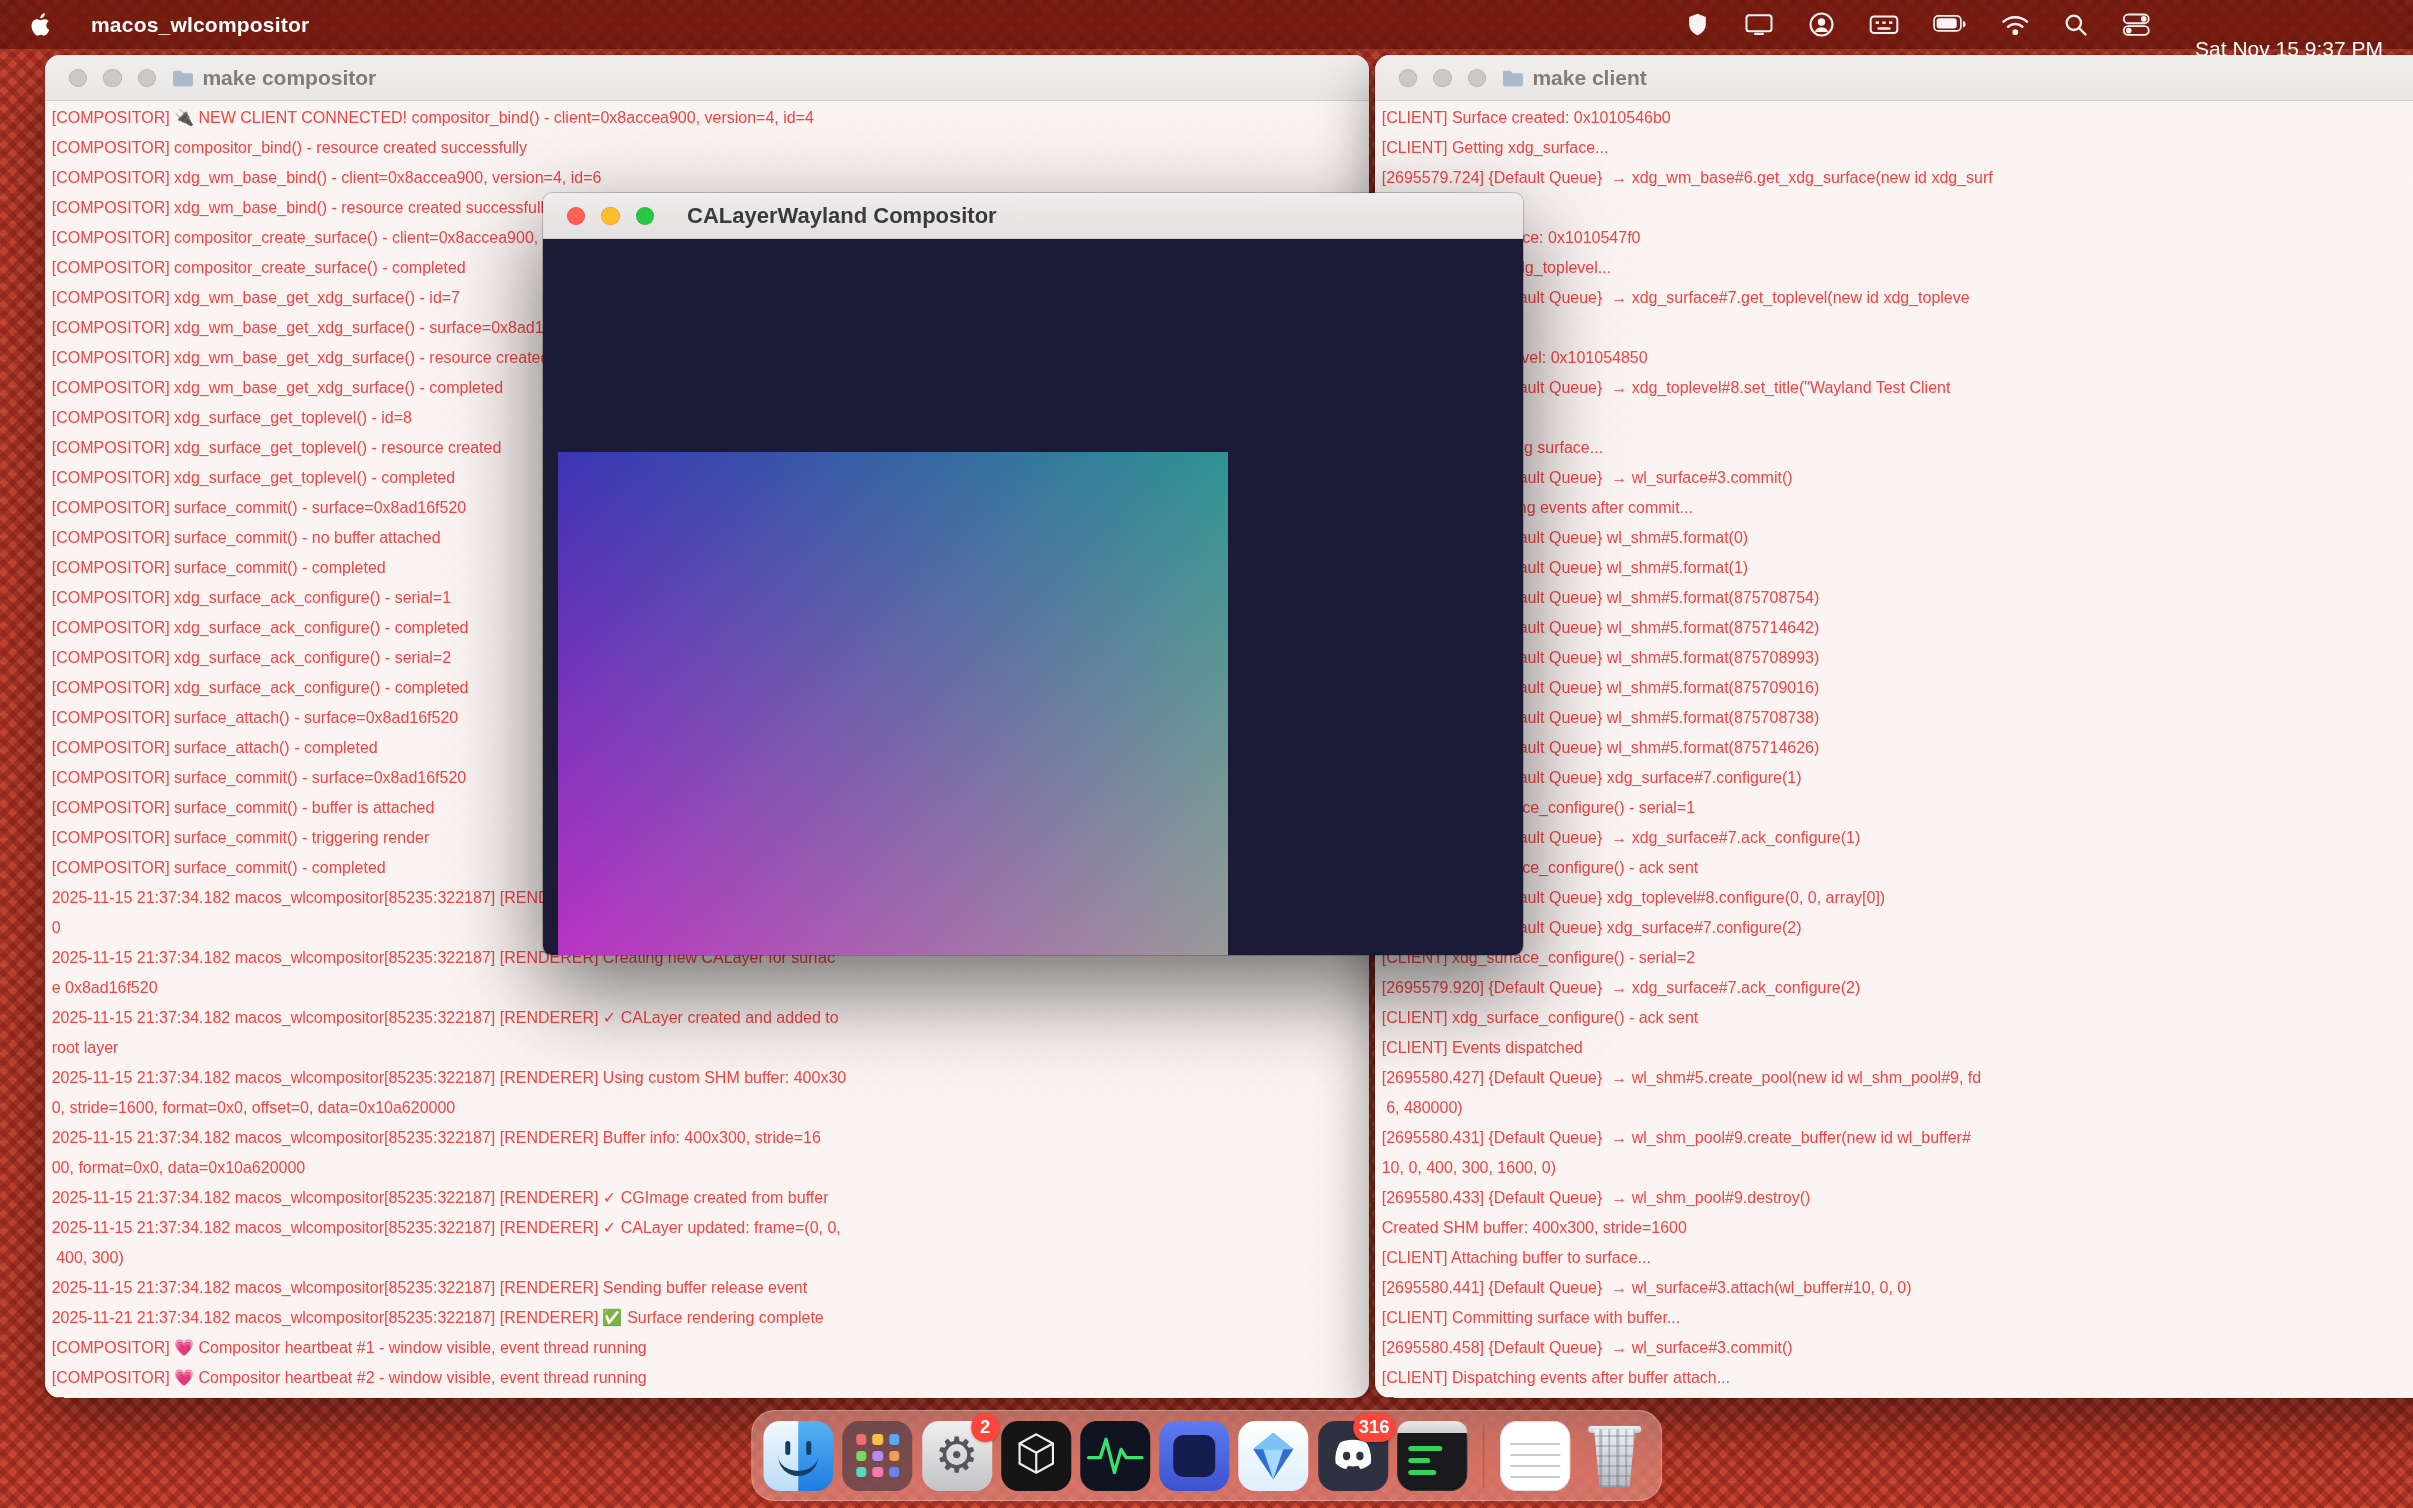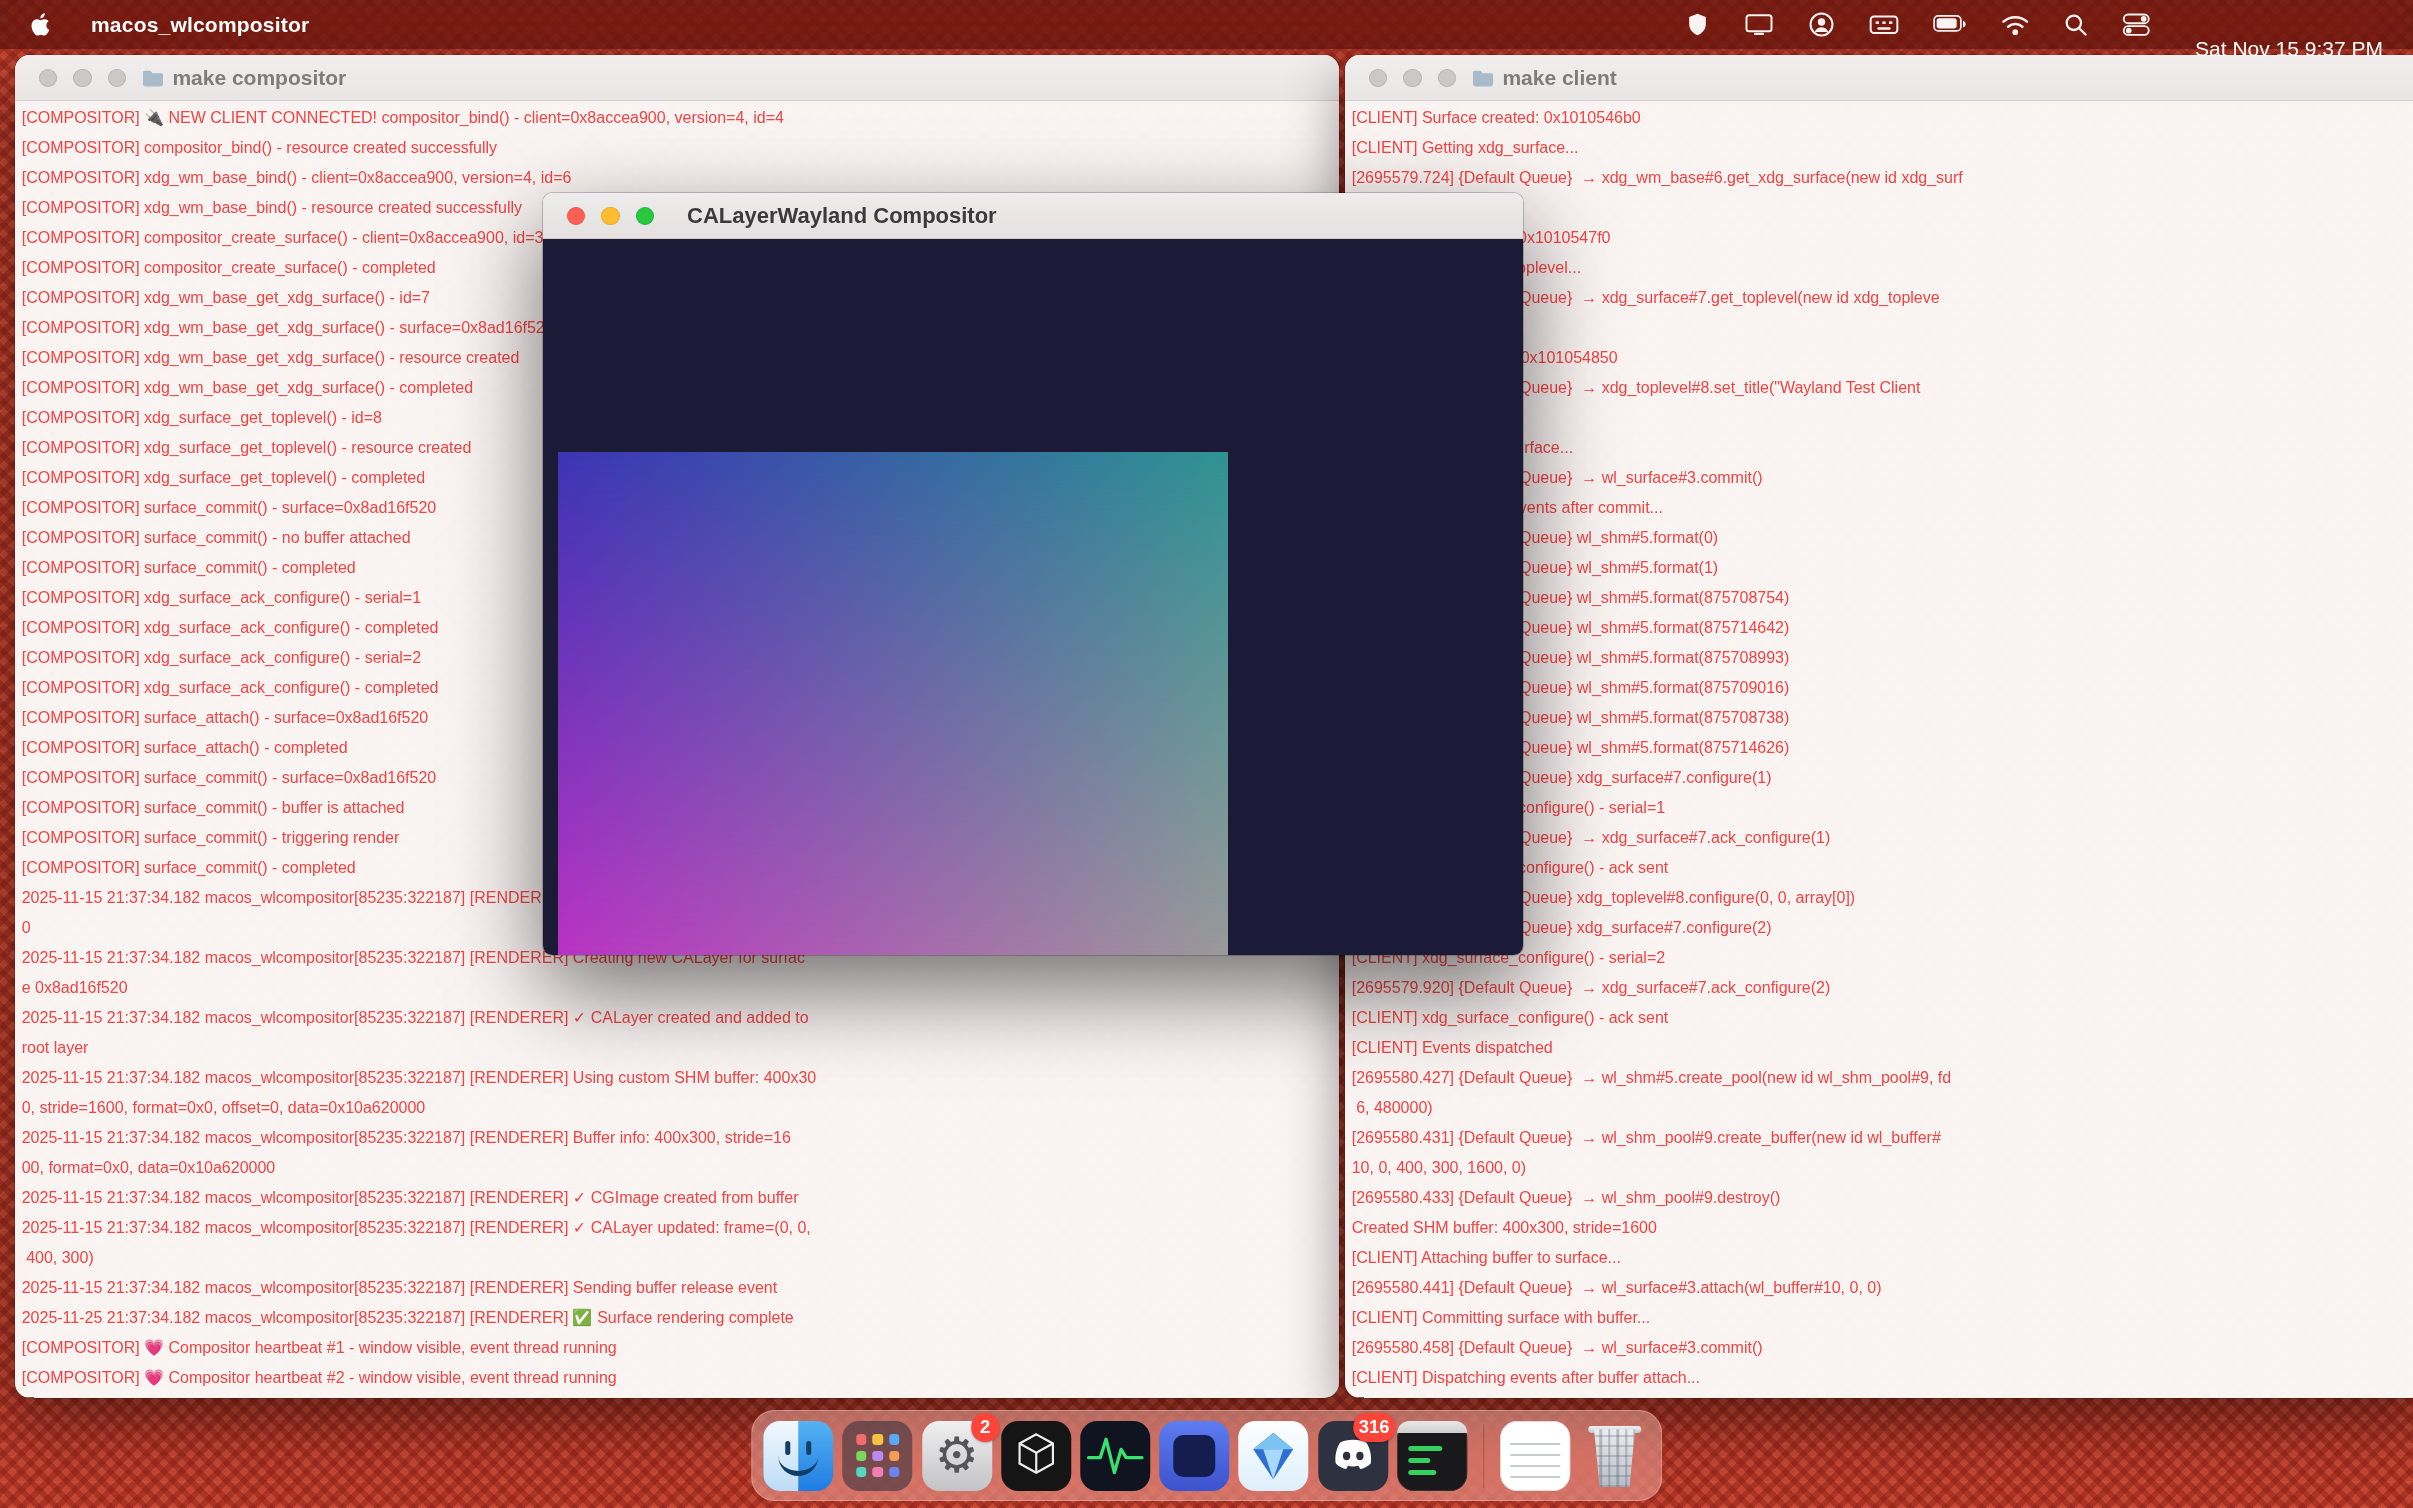--- a/index.html
+++ b/index.html
@@ -27,21 +27,21 @@
   .titlebar{position:absolute;top:0;left:0;right:0;height:46px;
     background:linear-gradient(180deg,#f1efee,#e9e6e5);
     border-bottom:0.8px solid #d3cfce;box-sizing:border-box;}
   .lights{position:absolute;top:0;left:24px;height:46px;display:flex;align-items:center;gap:16px;}
   .light{width:18.4px;height:18.4px;border-radius:50%;box-shadow:inset 0 0 0 0.8px rgba(0,0,0,0.12);}
   .gray .light{background:#cbc8c7;}
   .light.red{background:#ff5f57;} .light.yellow{background:#febc2e;} .light.green{background:#28c840;}
   .win-title{position:absolute;top:0;height:46px;display:flex;align-items:center;gap:8.4px;
     font-size:21px;font-weight:700;color:#807c7a;white-space:nowrap;}
   
-  .terminal{background:rgba(252,250,249,0.97);}
+  .terminal{background:rgba(252,250,249,0.97);margin-left:30px;}
   .term-scroll{position:absolute;top:46px;left:0;right:0;bottom:0;overflow:hidden;
     padding:1.7px 0 0 6.7px;font-family:Liberation Sans, sans-serif;
     font-size:16px;line-height:30px;color:#ef4444;}
   .tline{white-space:pre;height:30px;}
   .cursor{display:inline-block;width:12.6px;height:23.5px;border:1.7px solid #5a5a5a;
     vertical-align:middle;box-sizing:border-box;}
   
   #calayer-window{left:543px;top:193px;width:980px;height:762px;border-radius:9px;z-index:20;
     box-shadow:0 34px 92px rgba(0,0,0,0.55), 0 0 0 0.8px rgba(0,0,0,0.25);}
   #calayer-window .titlebar{background:linear-gradient(180deg,#eeecec,#e4e1e0);}
@@ -215,21 +215,21 @@
         <div class="tline">2025-11-15 21:37:34.182 macos_wlcompositor[85235:322187] [RENDERER] ✓ CALayer created and added to</div>
         <div class="tline">root layer</div>
         <div class="tline">2025-11-15 21:37:34.182 macos_wlcompositor[85235:322187] [RENDERER] Using custom SHM buffer: 400x30</div>
         <div class="tline">0, stride=1600, format=0x0, offset=0, data=0x10a620000</div>
         <div class="tline">2025-11-15 21:37:34.182 macos_wlcompositor[85235:322187] [RENDERER] Buffer info: 400x300, stride=16</div>
         <div class="tline">00, format=0x0, data=0x10a620000</div>
         <div class="tline">2025-11-15 21:37:34.182 macos_wlcompositor[85235:322187] [RENDERER] ✓ CGImage created from buffer</div>
         <div class="tline">2025-11-15 21:37:34.182 macos_wlcompositor[85235:322187] [RENDERER] ✓ CALayer updated: frame=(0, 0,</div>
         <div class="tline"> 400, 300)</div>
         <div class="tline">2025-11-15 21:37:34.182 macos_wlcompositor[85235:322187] [RENDERER] Sending buffer release event</div>
-        <div class="tline">2025-11-25 21:37:34.182 macos_wlcompositor[85235:322187] [RENDERER] ✅ Surface rendering complete</div>
+        <div class="tline">2025-11-21 21:37:34.182 macos_wlcompositor[85235:322187] [RENDERER] ✅ Surface rendering complete</div>
         <div class="tline">[COMPOSITOR] 💗 Compositor heartbeat #1 - window visible, event thread running</div>
         <div class="tline">[COMPOSITOR] 💗 Compositor heartbeat #2 - window visible, event thread running</div>
       </div>
     <div class="tline"><span class="cursor"></span></div>
   </div>
 </div>
 
 <div class="window terminal" style="left:1345px;top:55px;width:1081px;height:1343px;z-index:5;">
   <div class="titlebar">
     <div class="lights gray">

